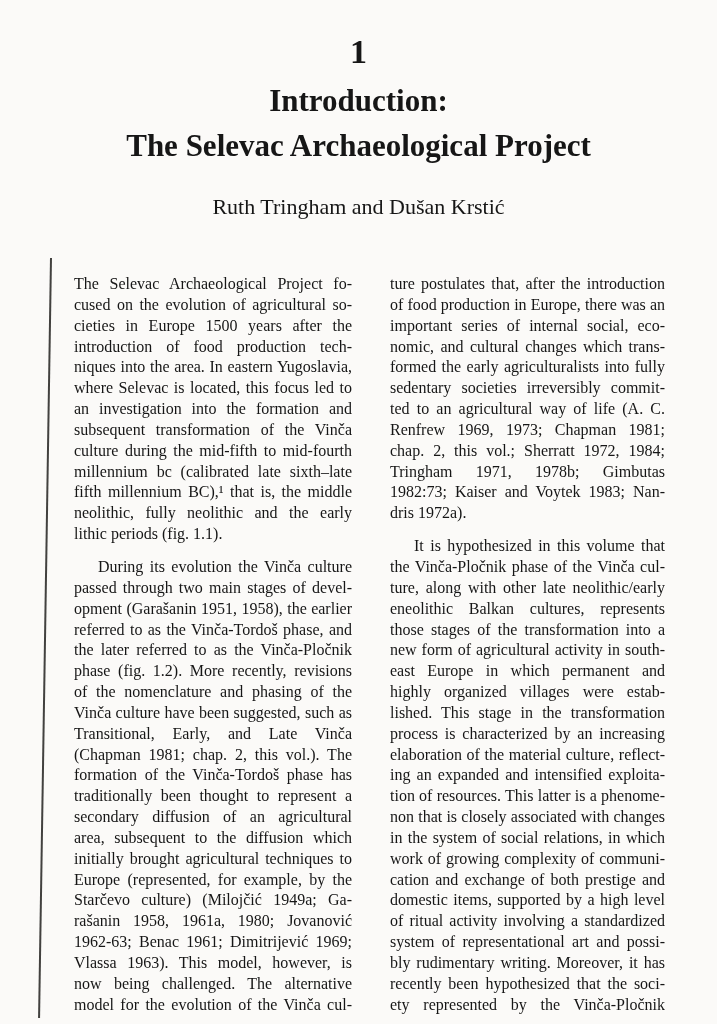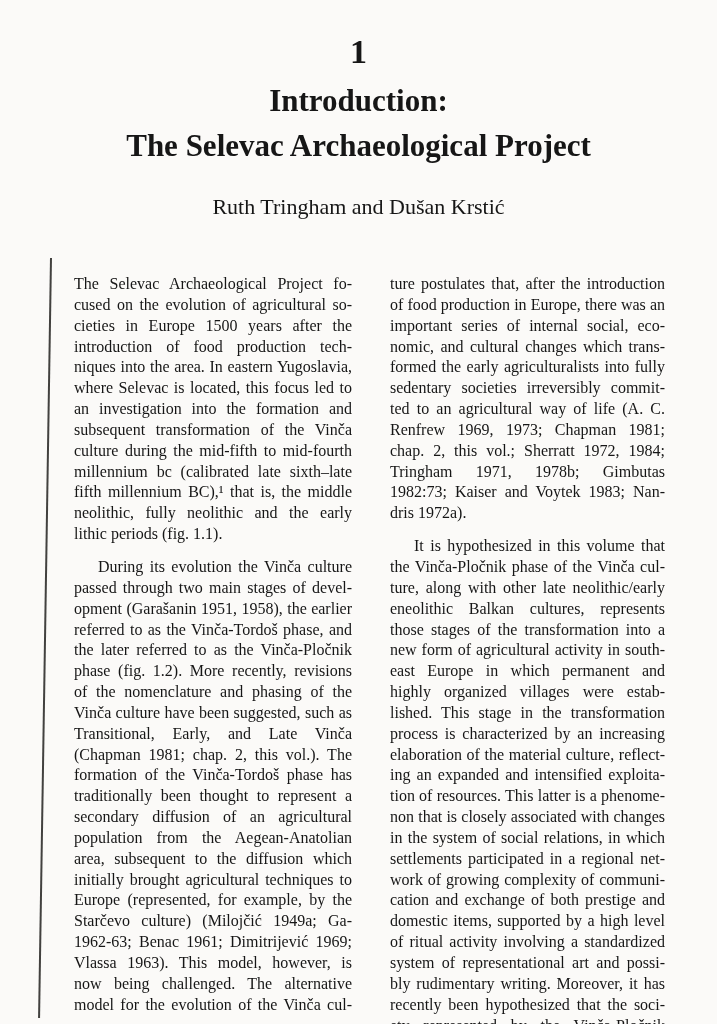--- a/index.html
+++ b/index.html
@@ -88,25 +88,25 @@
           <div class="line" style="">referred to as the Vinča-Tordoš phase, and</div>
           <div class="line" style="">the later referred to as the Vinča-Pločnik</div>
           <div class="line" style="">phase (fig. 1.2). More recently, revisions</div>
           <div class="line" style="">of the nomenclature and phasing of the</div>
           <div class="line" style="">Vinča culture have been suggested, such as</div>
           <div class="line" style="">Transitional, Early, and Late Vinča</div>
           <div class="line" style="">(Chapman 1981; chap. 2, this vol.). The</div>
           <div class="line" style="">formation of the Vinča-Tordoš phase has</div>
           <div class="line" style="">traditionally been thought to represent a</div>
           <div class="line" style="">secondary diffusion of an agricultural</div>
-          <div class="line" style="">population from the Aegean-Anatolian</div>
           <div class="line" style="">area, subsequent to the diffusion which</div>
           <div class="line" style="">initially brought agricultural techniques to</div>
           <div class="line" style="">Europe (represented, for example, by the</div>
           <div class="line" style="">Starčevo culture) (Milojčić 1949a; Ga-</div>
+          <div class="line" style="">rašanin 1958, 1961a, 1980; Jovanović</div>
           <div class="line" style="">1962-63; Benac 1961; Dimitrijević 1969;</div>
           <div class="line" style="">Vlassa 1963). This model, however, is</div>
           <div class="line" style="">now being challenged. The alternative</div>
           <div class="line" style="">model for the evolution of the Vinča cul-</div>
         </div>
       </div>
     <div class="col-right">
         <div class="para">
           <div class="line" style="">ture postulates that, after the introduction</div>
           <div class="line" style="">of food production in Europe, there was an</div>
@@ -130,21 +130,20 @@
           <div class="line" style="">new form of agricultural activity in south-</div>
           <div class="line" style="">east Europe in which permanent and</div>
           <div class="line" style="">highly organized villages were estab-</div>
           <div class="line" style="">lished. This stage in the transformation</div>
           <div class="line" style="">process is characterized by an increasing</div>
           <div class="line" style="">elaboration of the material culture, reflect-</div>
           <div class="line" style="">ing an expanded and intensified exploita-</div>
           <div class="line" style="">tion of resources. This latter is a phenome-</div>
           <div class="line" style="">non that is closely associated with changes</div>
           <div class="line" style="">in the system of social relations, in which</div>
-          <div class="line" style="">settlements participated in a regional net-</div>
           <div class="line" style="">work of growing complexity of communi-</div>
           <div class="line" style="">cation and exchange of both prestige and</div>
           <div class="line" style="">domestic items, supported by a high level</div>
           <div class="line" style="">of ritual activity involving a standardized</div>
           <div class="line" style="">system of representational art and possi-</div>
           <div class="line" style="">bly rudimentary writing. Moreover, it has</div>
           <div class="line" style="">recently been hypothesized that the soci-</div>
           <div class="line" style="">ety represented by the Vinča-Pločnik</div>
         </div>
       </div>

